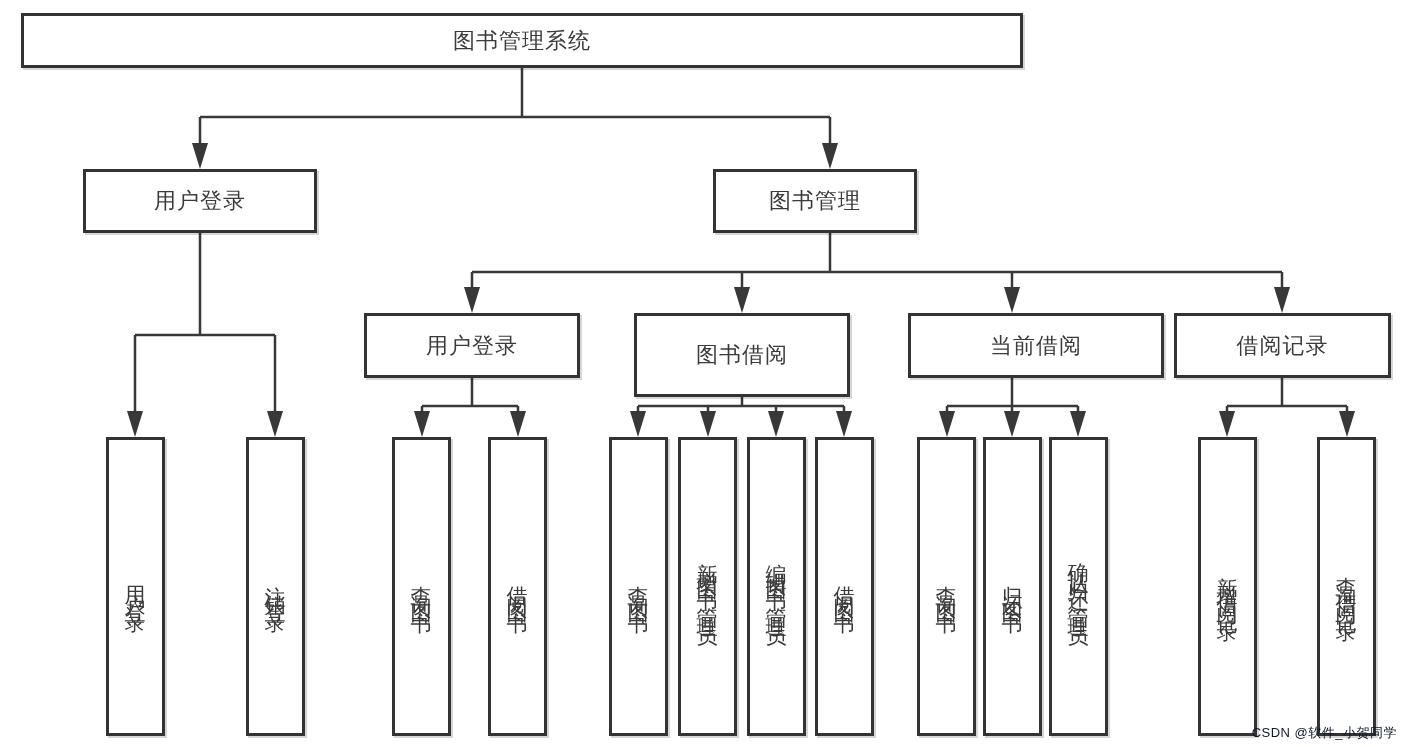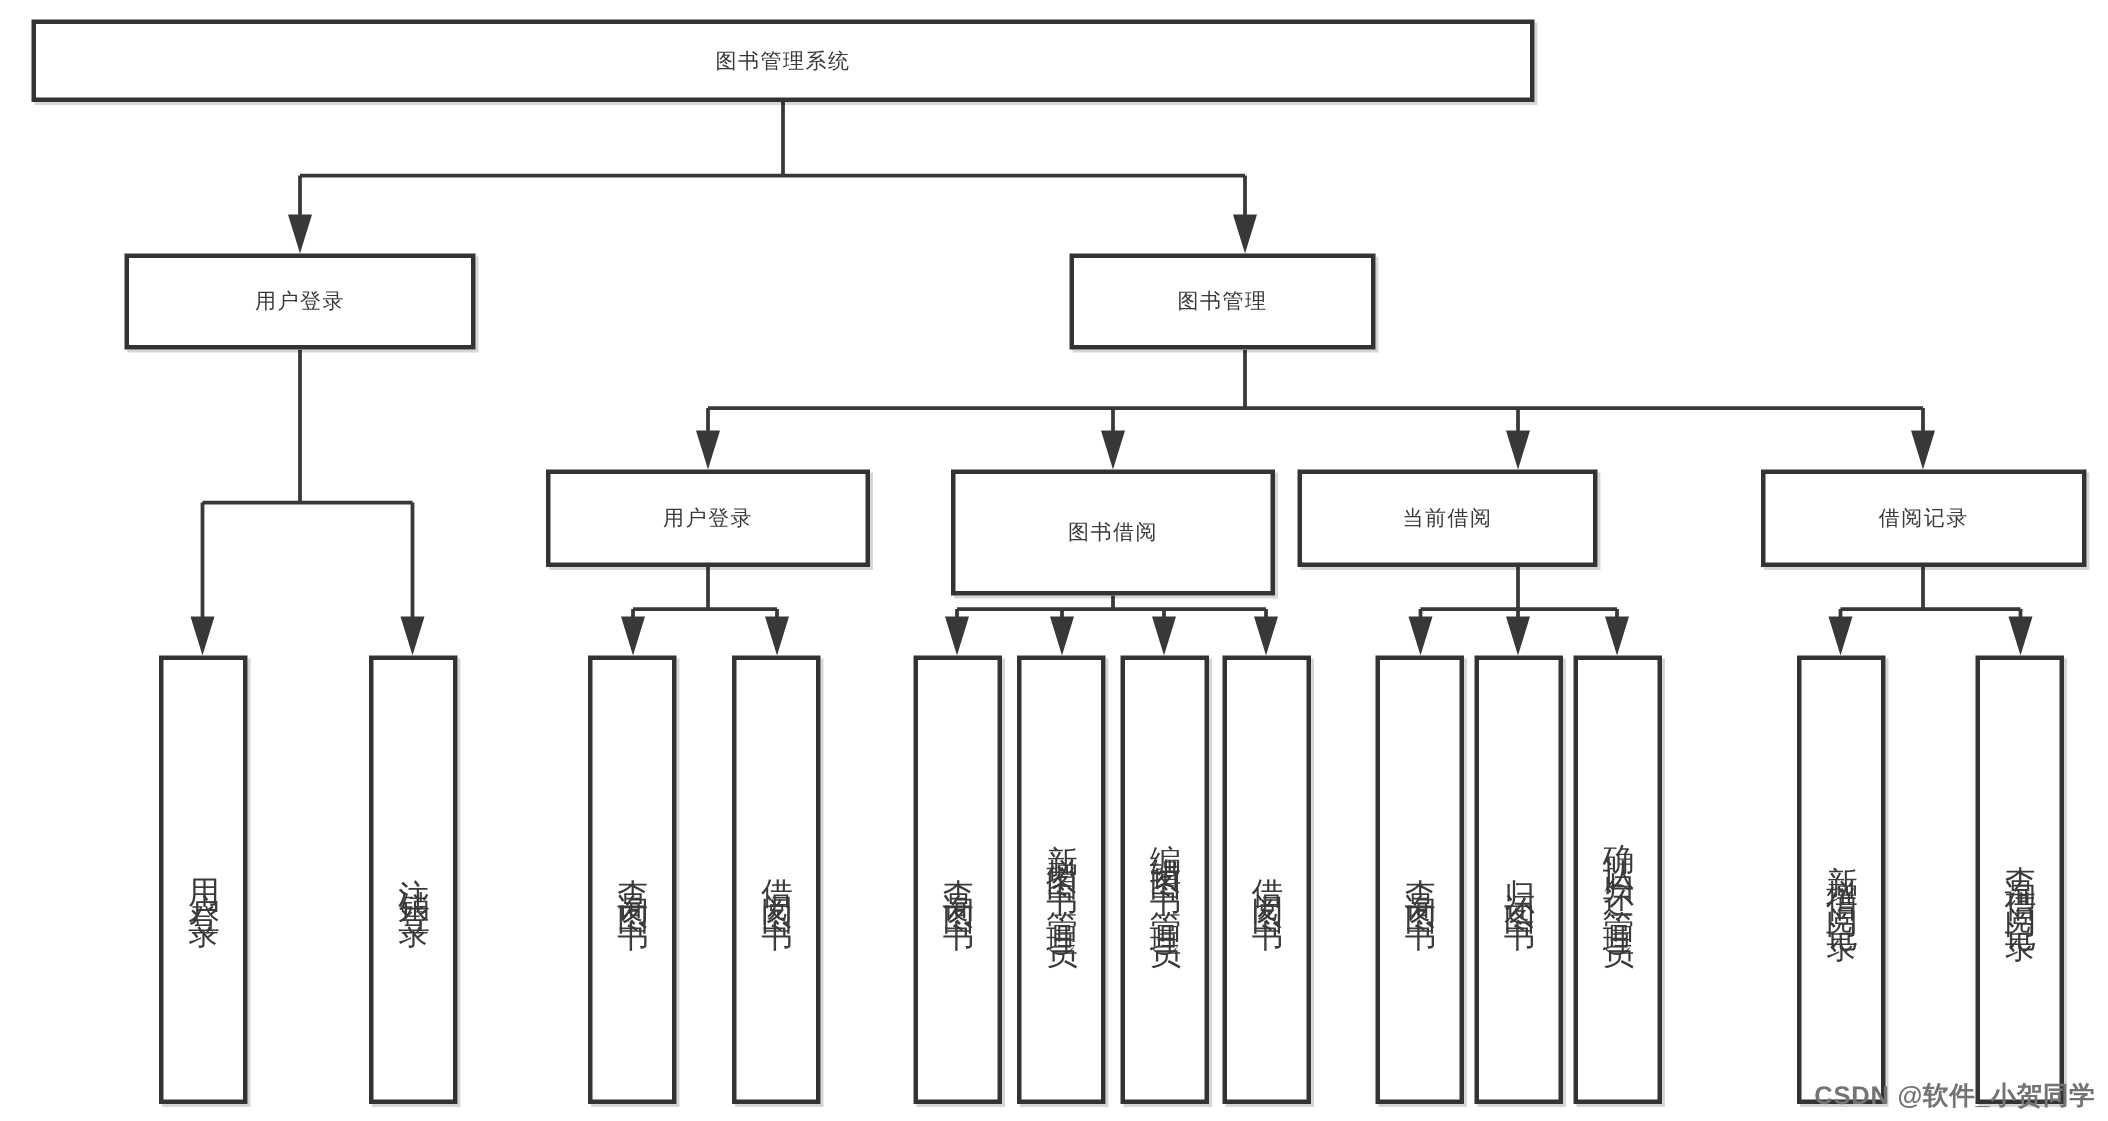--- a/index.html
+++ b/index.html
@@ -7,29 +7,29 @@
     position:relative; width:1405px; height:747px; background:#ffffff;
     font-family:"Liberation Sans","DejaVu Sans",sans-serif; overflow:hidden;
   }
   .wires { position:absolute; left:0; top:0; width:1405px; height:747px; }
   .node {
     position:absolute; box-sizing:border-box; background:#ffffff;
     border:3px solid #333333; box-shadow:2px 2px 0 rgba(0,0,0,0.16);
     display:flex; align-items:center; justify-content:center;
     color:#3a3a3a;
   }
-  .h { font-size:14px; letter-spacing:1px; white-space:nowrap; }
+  .h { font-size:22px; letter-spacing:1px; white-space:nowrap; }
   .v { width:59px; height:299px; font-size:21px; }
   .v .vt {
     writing-mode:vertical-rl; text-orientation:mixed;
     letter-spacing:9px; line-height:1;
   }
   .watermark {
     position:absolute; right:8px; bottom:5px;
-    font-size:17px; color:#737373; letter-spacing:0.5px; white-space:nowrap;font-weight:bold;
+    font-size:13px; color:#0f172a; letter-spacing:0.5px; white-space:nowrap;
   }
 </style>
 </head>
 <body>
 
 <div class="canvas">
 
   <svg class="wires" viewBox="0 0 1405 747">
     <g fill="none" stroke="#383838" stroke-width="2.5">
       <path d="M522,68 V117 M200,117 H830 M200,117 V145 M830,117 V145"></path>
@@ -65,21 +65,21 @@
   <div class="node h" style="left:713px;top:169px;width:204px;height:64px">
     <span>图书管理</span>
   </div>
 
   <div class="node h" style="left:364px;top:313px;width:216px;height:65px">
     <span>用户登录</span>
   </div>
   <div class="node h" style="left:634px;top:313px;width:216px;height:84px">
     <span>图书借阅</span>
   </div>
-  <div class="node h" style="left:865px;top:313px;width:200px;height:65px">
+  <div class="node h" style="left:908px;top:313px;width:256px;height:65px">
     <span>当前借阅</span>
   </div>
   <div class="node h" style="left:1174px;top:313px;width:217px;height:65px">
     <span>借阅记录</span>
   </div>
 
   <div class="node v" style="left:106px;top:437px">
     <span class="vt">用户登录</span>
   </div>
   <div class="node v" style="left:246px;top:437px">

